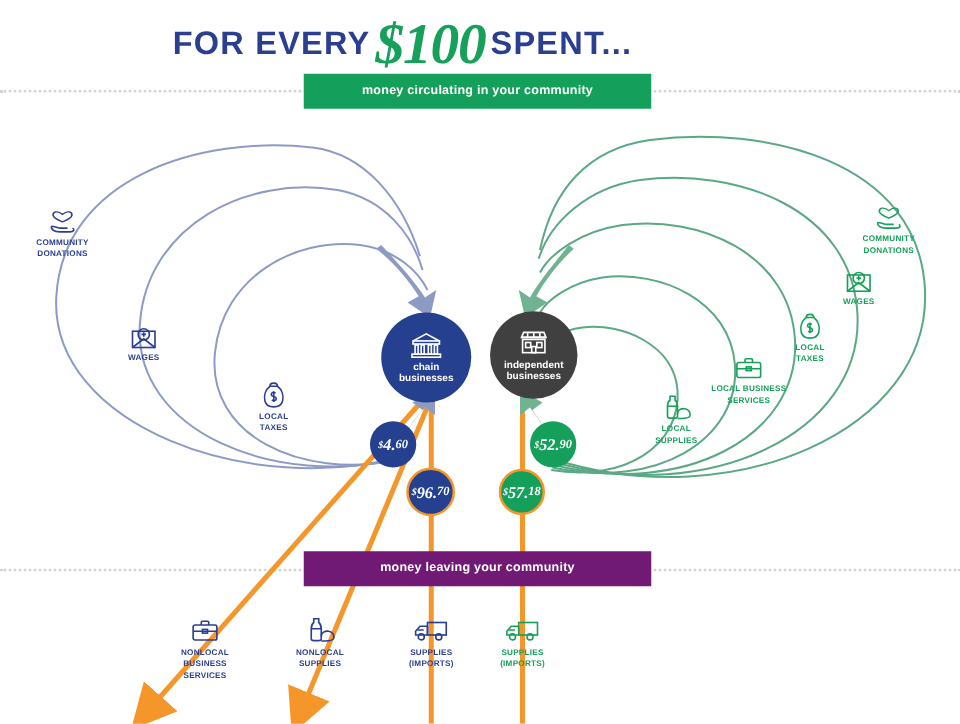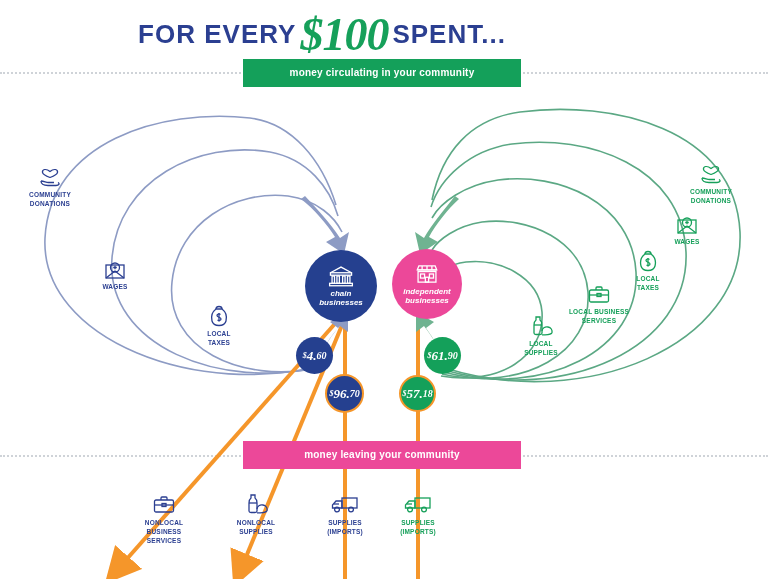--- a/index.html
+++ b/index.html
@@ -35,32 +35,32 @@
     border-top:2px dotted #cfd3d8;
   }
 
   
   .banner {
     position:absolute; height:28px; line-height:28px;
     color:#ffffff; font-size:10px; font-weight:bold;
     text-align:center; letter-spacing:.2px;
   }
   .banner-green { background:#14a05a; left:243px; top:59px; width:278px; }
-  .banner-orange { background:#ec4899; left:243px; top:441px; width:278px; z-index:40; }
+  .banner-orange { background:#701a75; left:243px; top:441px; width:278px; z-index:40; }
 
   
   .hub {
     position:absolute; border-radius:50%;
     display:flex; flex-direction:column;
     align-items:center; justify-content:center;
     color:#fff; text-align:center; z-index:30;
   }
   .hub-chain { left:305px; top:250px; width:72px; height:72px; background:#25408f; }
-  .hub-indep { left:392px; top:249px; width:70px; height:70px; background:#ec4899; }
-  .hub-label { font-size:8px; font-weight:bold; line-height:1.15; margin-top:2px;font-style:italic; }
+  .hub-indep { left:392px; top:249px; width:70px; height:70px; background:#404040; }
+  .hub-label { font-size:8px; font-weight:bold; line-height:1.15; margin-top:2px; }
   .hub-icon { width:26px; height:22px; display:block; }
 
   
   .badge {
     position:absolute; border-radius:50%;
     display:flex; align-items:center; justify-content:center;
     color:#fff; z-index:35;
     font-family:"Liberation Serif", serif; font-style:italic; font-weight:bold;
   }
   .badge span.cents { font-size:10px; vertical-align:super; }
@@ -197,21 +197,21 @@
       <span class="cents">60</span>
   </div>
   <div class="badge badge-8640">
     <span class="dol">$</span>
       <span>96</span>
       <span>.</span>
       <span class="cents">70</span>
   </div>
   <div class="badge badge-5290">
     <span class="dol">$</span>
-      <span>61</span>
+      <span>52</span>
       <span>.</span>
       <span class="cents">90</span>
   </div>
   <div class="badge badge-4710">
     <span class="dol">$</span>
       <span>57</span>
       <span>.</span>
       <span class="cents">18</span>
   </div>
 

